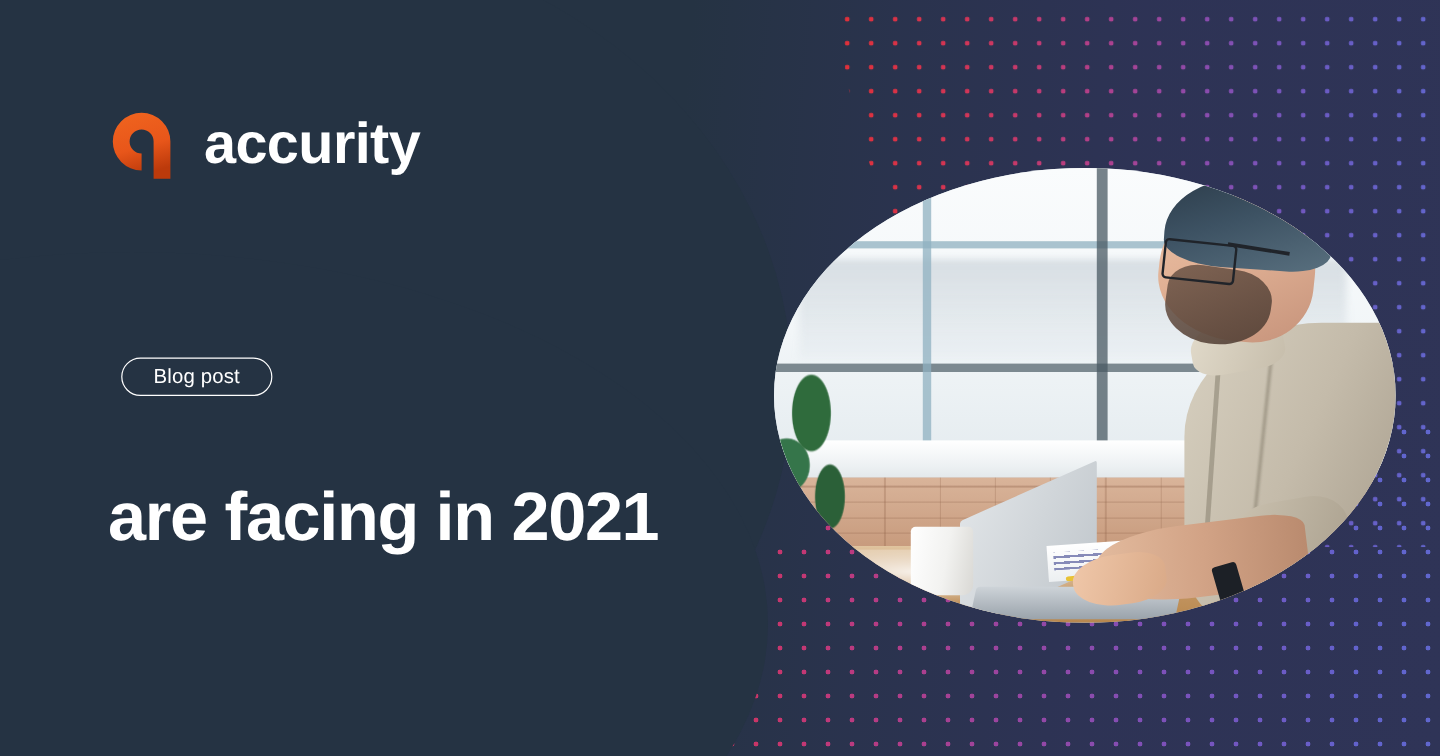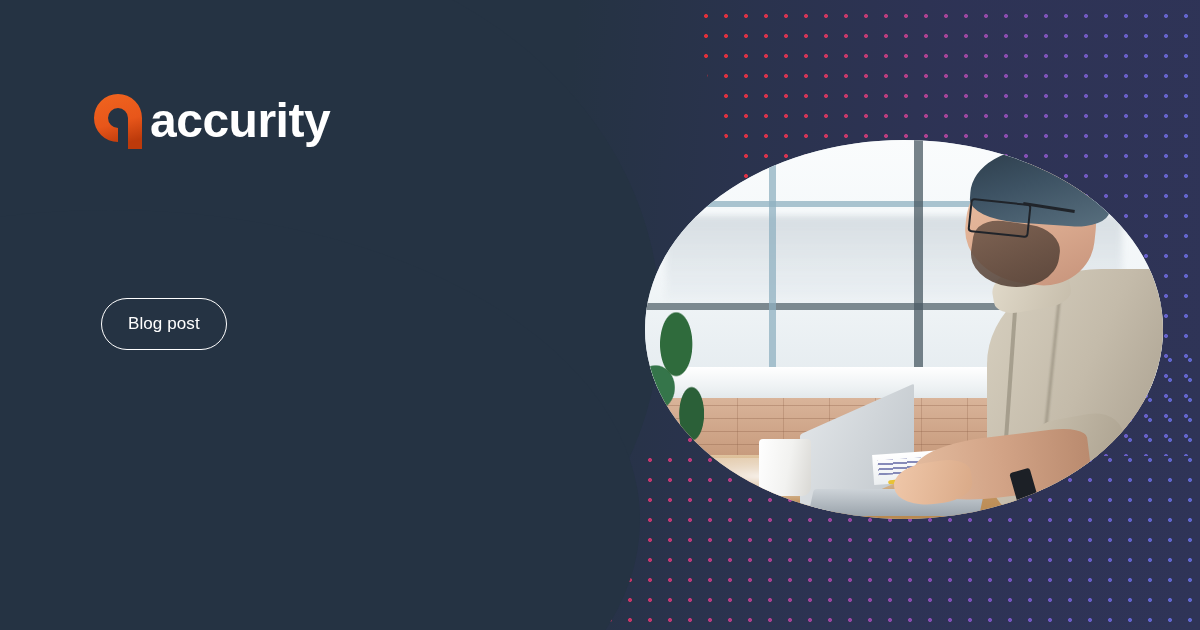--- a/index.html
+++ b/index.html
@@ -325,39 +325,39 @@
     transform: rotate(-10deg);
   }
 
   
   .logo {
     position: absolute;
     left: 92px;
     top: 92px;
     display: flex;
     align-items: center;
-    gap: 4px;
+    gap: 24px;
   }
   .logo-mark { display: block; }
   .logo-word {
     color: #ffffff;
     font-size: 48px;
     font-weight: bold;
     letter-spacing: -0.5px;
     line-height: 1;
   }
 
   .pill {
     position: absolute;
     left: 101px;
     top: 298px;
     display: inline-flex;
     align-items: center;
     justify-content: center;
-    height: 52px;
+    height: 32px;
     padding: 0 26px;
     border: 1.6px solid #ffffff;
     border-radius: 999px;
     color: #ffffff;
     font-size: 17px;
     letter-spacing: .1px;
     box-sizing: border-box;
   }
 
   .headline {
@@ -442,15 +442,16 @@
       <path d="M26 2 A24 24 0 1 0 26 50 L26 50 L26 36 A10 10 0 1 1 36 26 L36 57 L50 57 L50 26 A24 24 0 0 0 26 2 Z" fill="url(#aGrad)"></path>
     </svg>
     <span class="logo-word">accurity</span>
   </div>
 
   <div class="pill">
     <span>Blog post</span>
   </div>
 
   <h1 class="headline">
+    <span class="l2">are facing in 2021</span>
   </h1>
 
 </div>
 
 </body></html>

